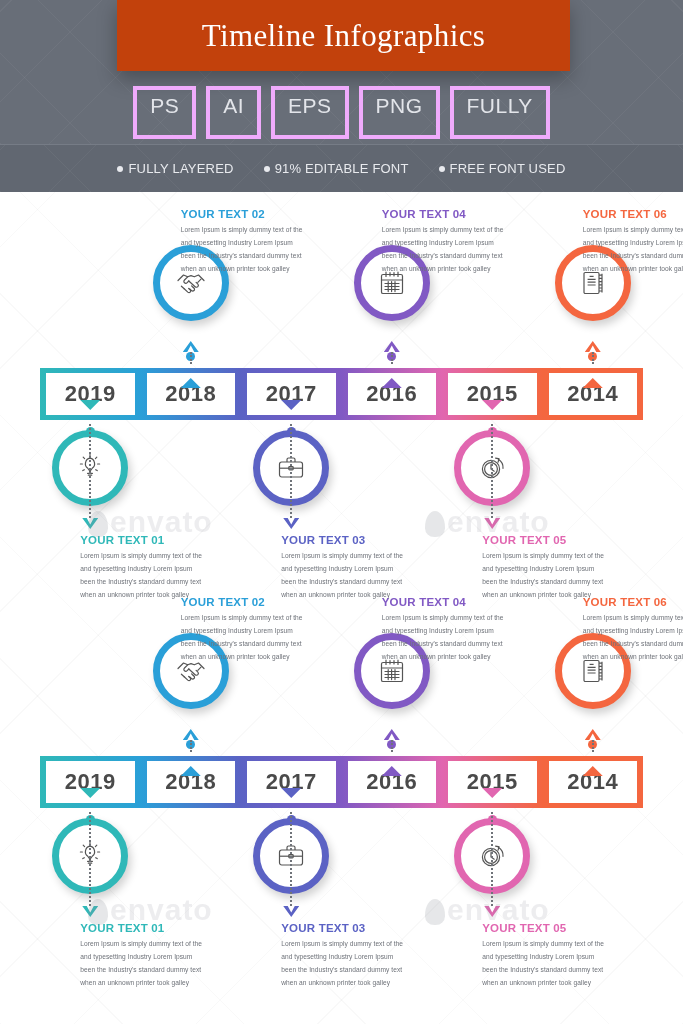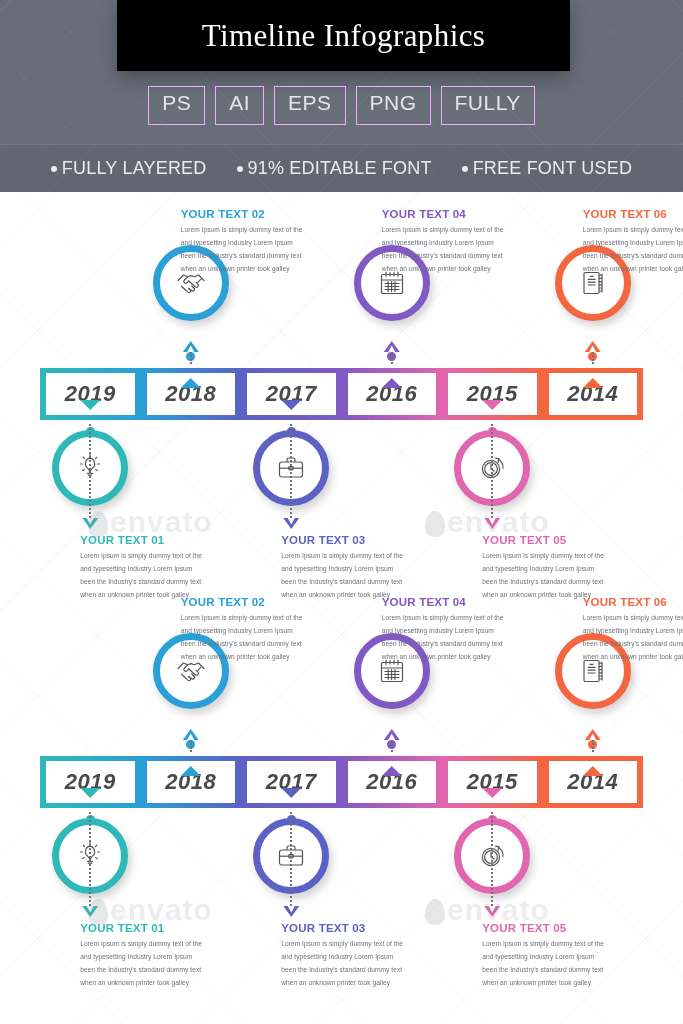--- a/index.html
+++ b/index.html
@@ -18,52 +18,52 @@
     overflow: hidden;
   }
   .header .hatch {
     position: absolute; inset: 0;
     background:
       repeating-linear-gradient(45deg, rgba(255,255,255,0.045) 0 1px, transparent 1px 64px),
       repeating-linear-gradient(-45deg, rgba(255,255,255,0.045) 0 1px, transparent 1px 64px);
   }
   .title-banner {
     position: absolute; left: 117px; top: 0; width: 453px; height: 71px;
-    background: #000000;
+    background: #c2410c;
     display: flex; align-items: center; justify-content: center;
     box-shadow: 0 8px 18px rgba(0,0,0,0.28);
   }
   .title-banner .title {
     color: #ffffff; font-family: "Liberation Serif", serif;
     font-size: 31px; letter-spacing: 0.4px; white-space: nowrap;
   }
   .formats {
     position: absolute; left: 0; top: 86px; width: 683px;
     display: flex; align-items: center; justify-content: center; gap: 10px;
   }
   .fmt {
-    border: 1px solid #f0abfc; color: #e3e5ea;
-    font-size: 21px; padding: 4px 13px 10px; line-height: 1.1;
+    border: 4px solid #f0abfc; color: #e3e5ea;
+    font-size: 21px; padding: 4px 13px 18px; line-height: 1.1;
     letter-spacing: 0.5px;
   }
   .featurebar {
     position: absolute; left: 0; top: 144px; width: 683px; height: 48px;
     background: #616771;
     display: flex; align-items: center; justify-content: center; gap: 30px;
     border-top: 1px solid #767c86;
     overflow: hidden;
   }
   .featurebar .hatch {
     position: absolute; inset: 0;
     background:
       repeating-linear-gradient(45deg, rgba(255,255,255,0.045) 0 1px, transparent 1px 64px),
       repeating-linear-gradient(-45deg, rgba(255,255,255,0.045) 0 1px, transparent 1px 64px);
   }
   .feat { position: relative; display: flex; align-items: center; gap: 5px;
-          color: #e8eaee; font-size: 18px; letter-spacing: 0.2px; }
+          color: #e8eaee; font-size: 13px; letter-spacing: 0.2px; }
   .feat .dot { width: 6px; height: 6px; border-radius: 50%; background: #e8eaee; display: block; }
 
   
   .wm {
     position: absolute; color: rgba(140,145,155,0.16);
     font-size: 30px; font-weight: bold; letter-spacing: 1px;
     pointer-events: none; user-select: none; white-space: nowrap;
   }
   .wm .leaf {
     display: inline-block; width: 20px; height: 26px;
@@ -84,21 +84,20 @@
       repeating-linear-gradient(45deg, rgba(0,0,0,0.022) 0 1px, transparent 1px 86px),
       repeating-linear-gradient(-45deg, rgba(0,0,0,0.022) 0 1px, transparent 1px 86px);
   }
 
   
   .timeline { position: absolute; left: 0; width: 683px; height: 390px; }
 
   .band-row {
     position: absolute; left: 40px; top: 168px; width: 603px; height: 52px;
     display: flex;
-    font-style: italic;
   }
   .band { position: relative; flex: 1 1 0; height: 52px; }
   .yearbox {
     position: absolute; left: 6px; right: 6px; top: 5px; bottom: 5px;
     background: #ffffff;
     display: flex; align-items: center; justify-content: center;
     font-size: 22px; font-weight: bold; color: #4a4a4a; letter-spacing: 0.5px;
   }
   
   .notch { position: absolute; left: 50%; width: 20px; height: 10px; transform: translateX(-50%); }

